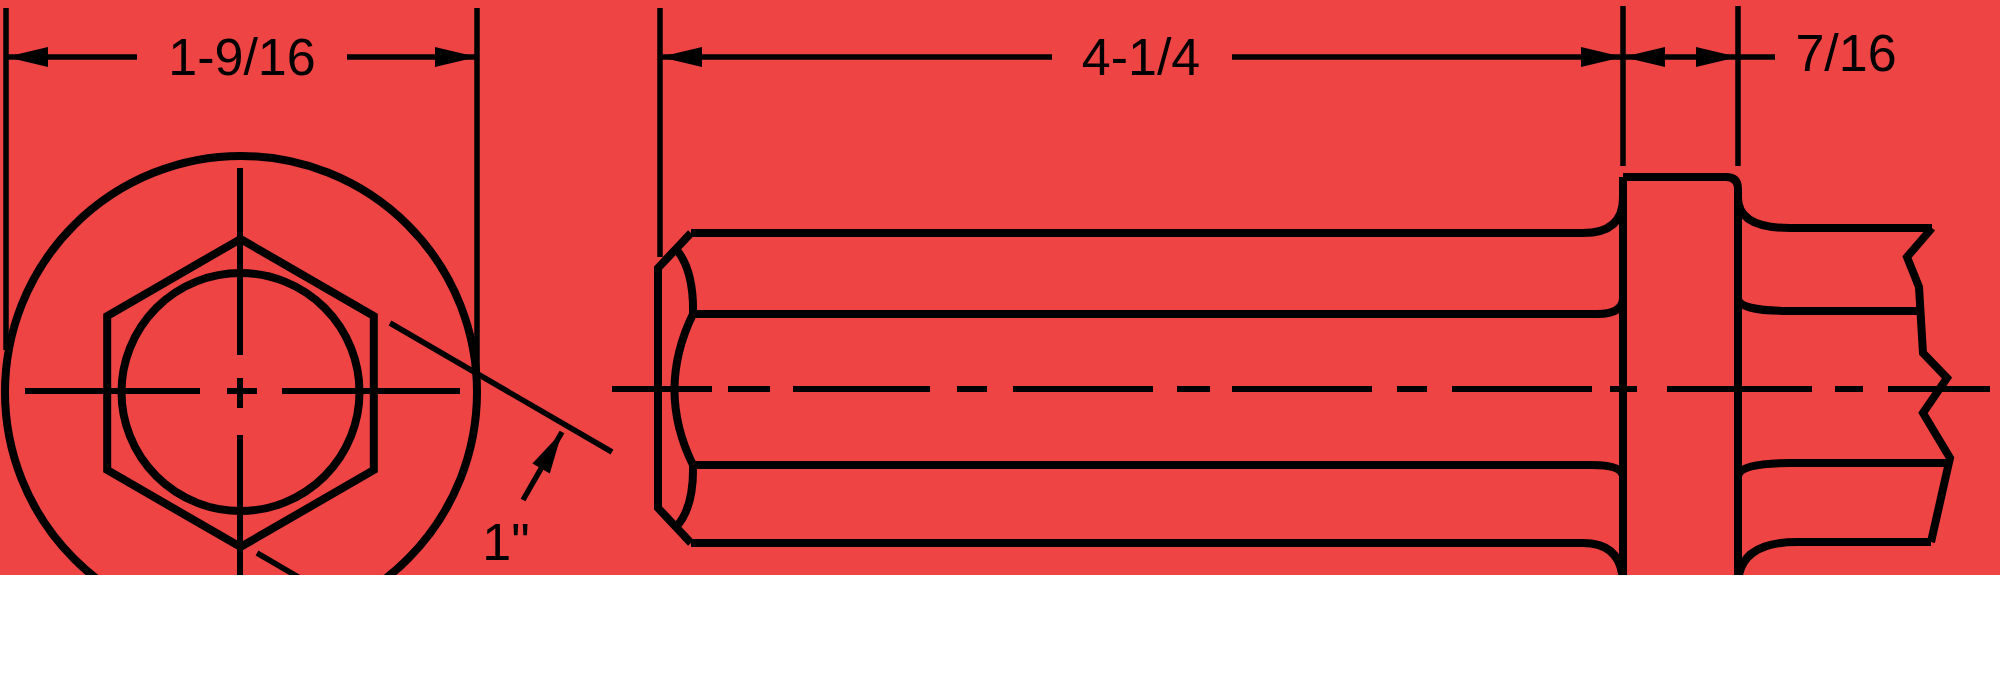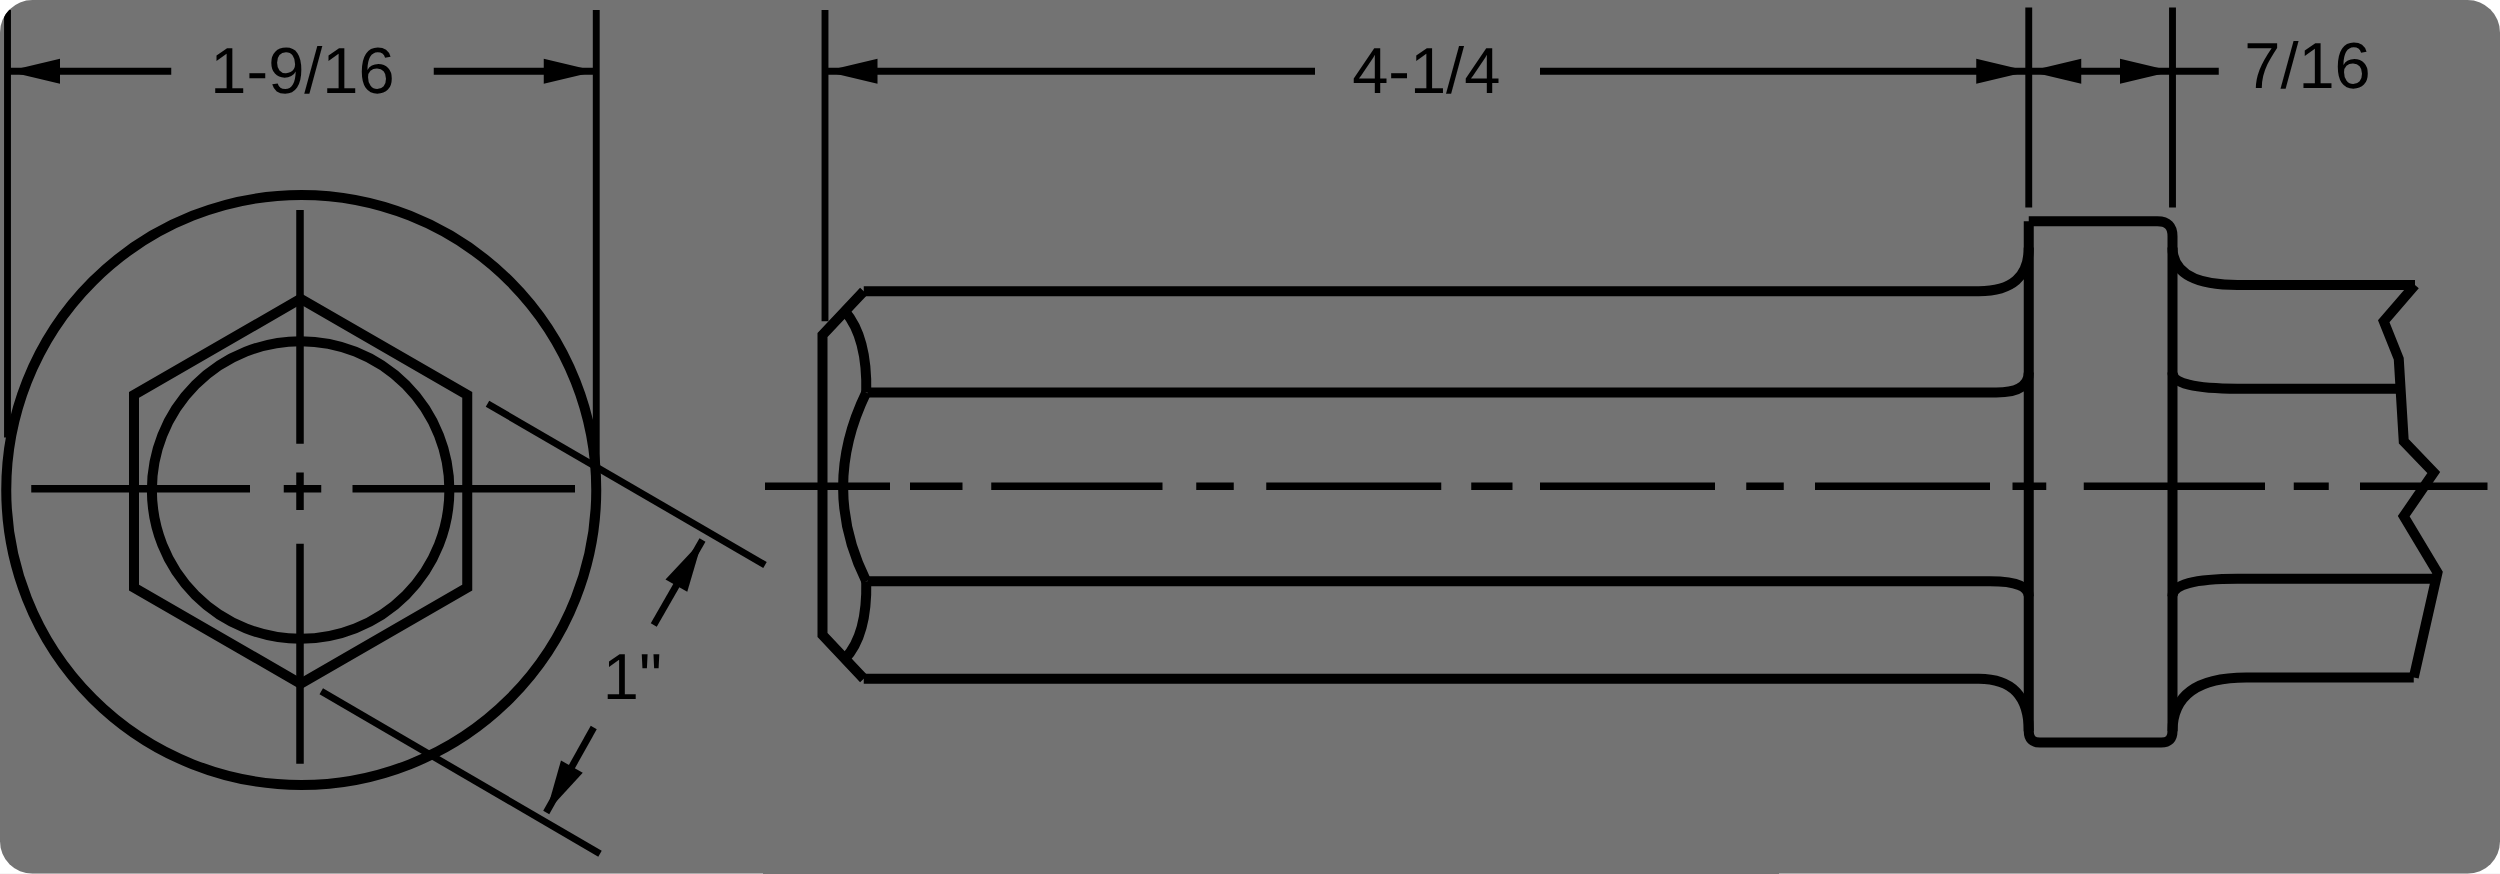--- a/index.html
+++ b/index.html
@@ -3,24 +3,23 @@
 <meta charset="utf-8">
 <style>
   html, body {
     margin: 0;
     padding: 0;
     background: #ffffff;
   }
   .stage {
     position: relative;
     width: 2000px;
-    height: 699px;
-    background: #737373;
+    height: 575px;
+    background: #ef4444;
     overflow: hidden;
-    border-radius: 26px;
   }
   svg {
     display: block;
   }
   .outline {
     fill: none;
     stroke: #000000;
     stroke-width: 8;
     stroke-linejoin: miter;
     stroke-linecap: butt;

